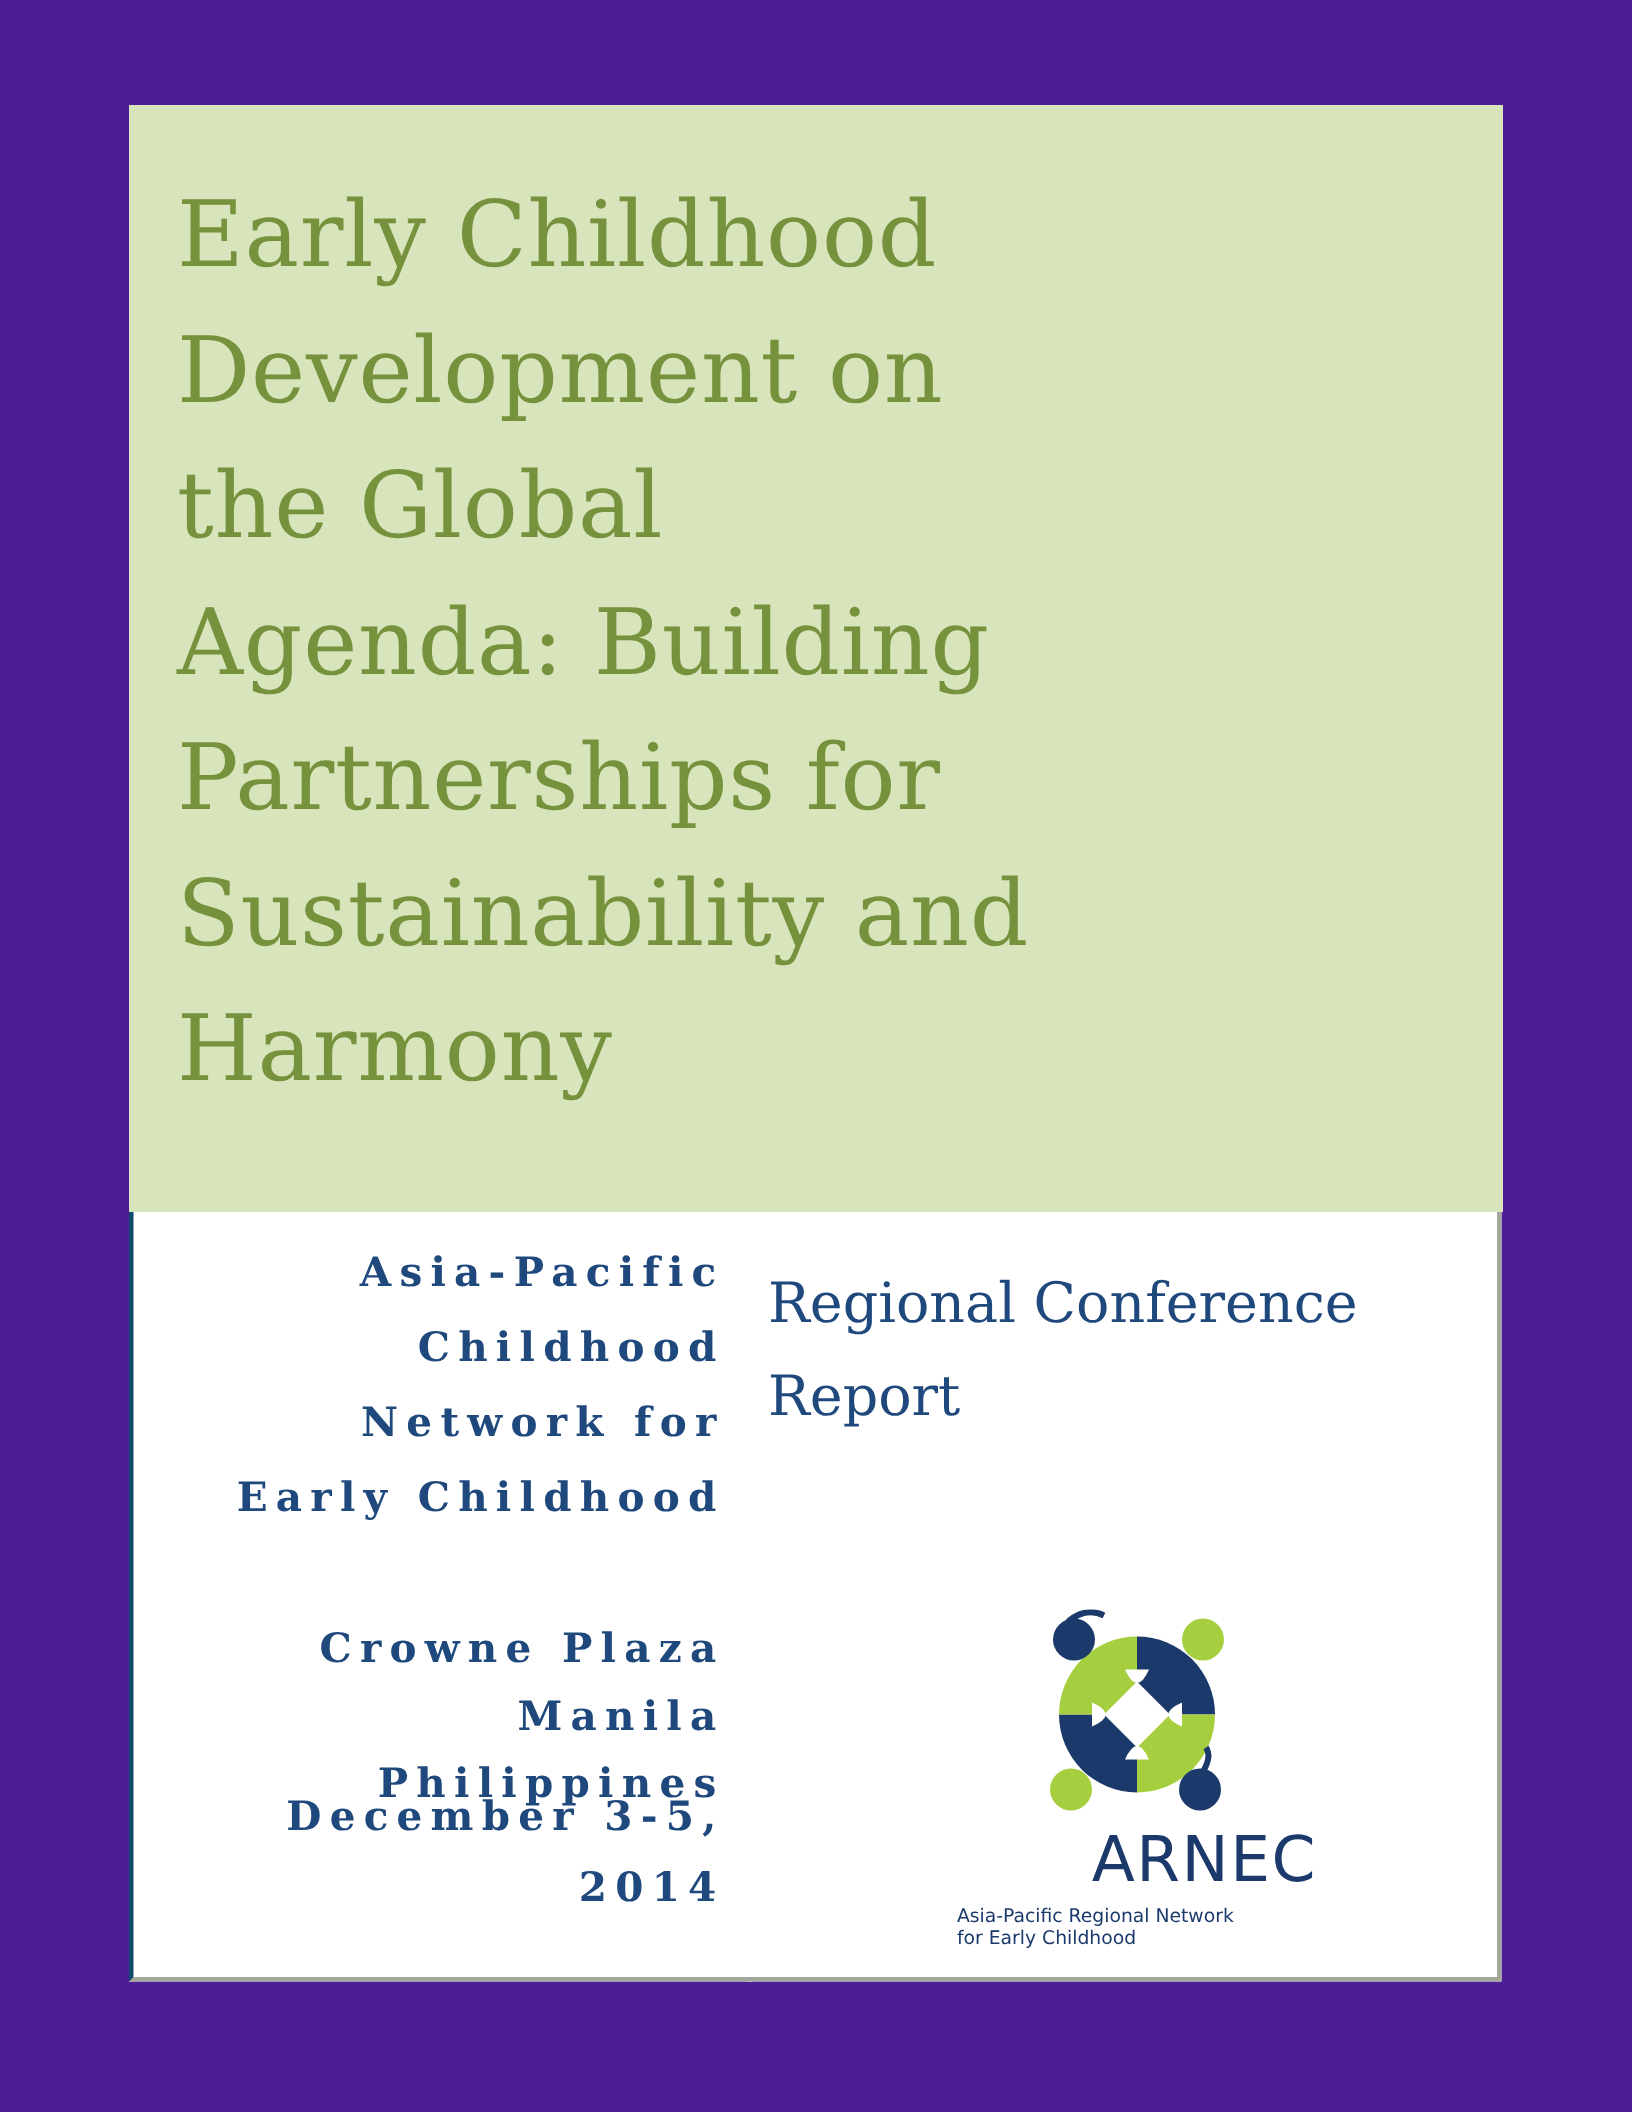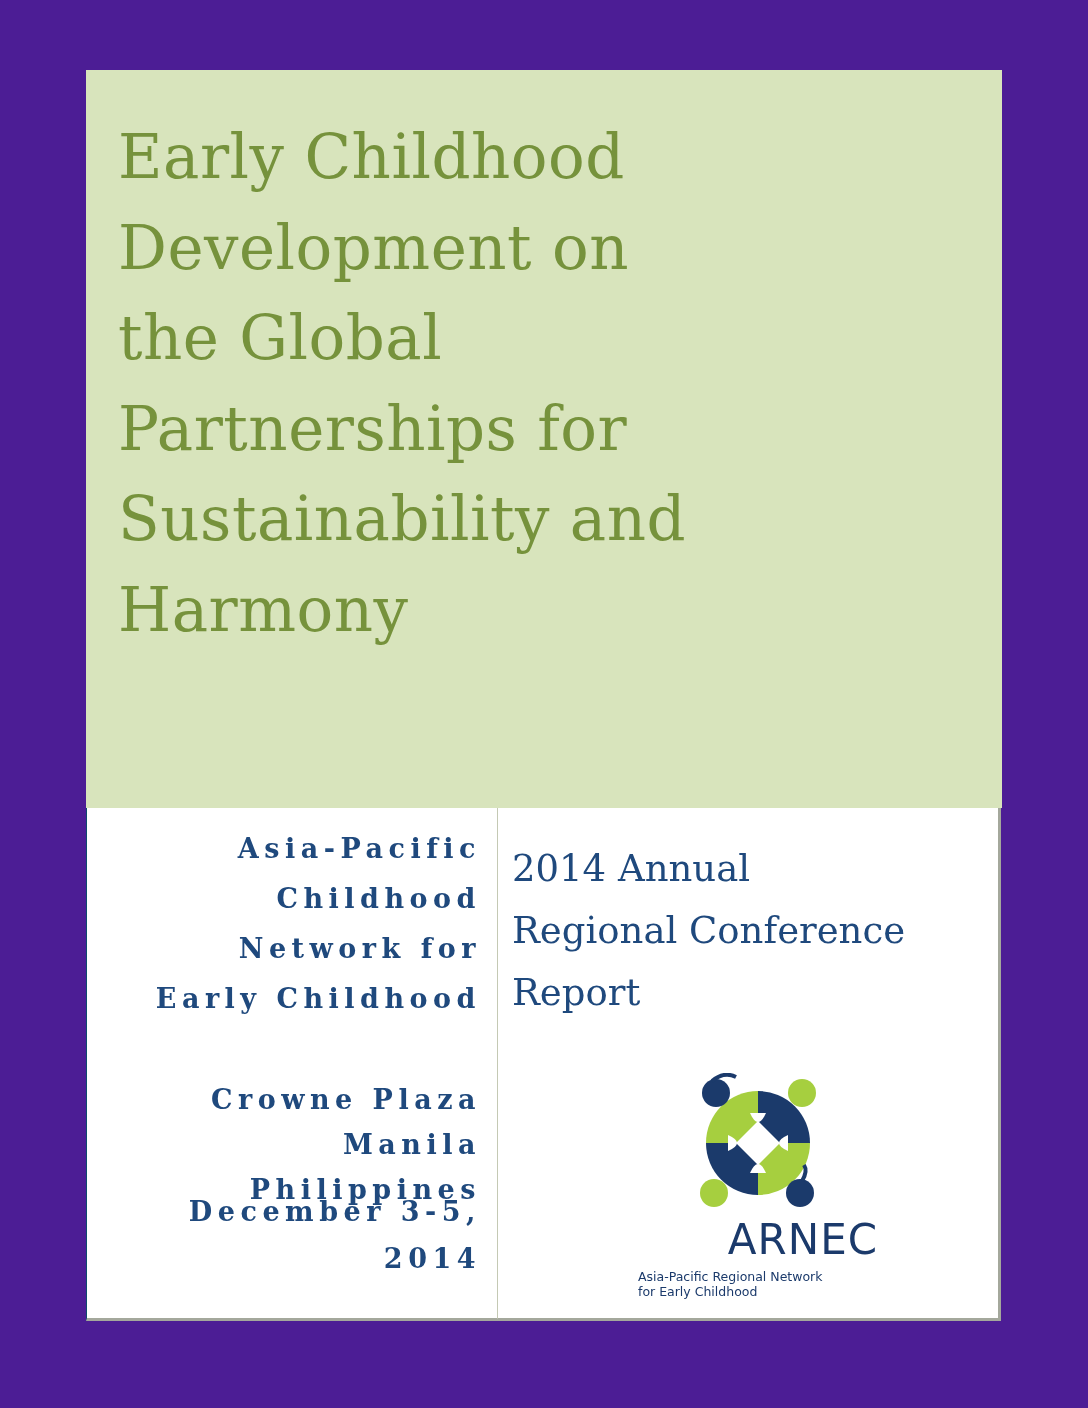--- a/index.html
+++ b/index.html
@@ -2,21 +2,21 @@
 <html><head>
 <meta charset="utf-8">
 <style>
   html,body{margin:0;padding:0;background:#ffffff;}
   body{width:1088px;height:1408px;position:relative;overflow:hidden;font-family:"DejaVu Serif",serif;}
   .page{position:absolute;left:0;top:0;width:1088px;height:1408px;background:#4c1d95;}
   .green-panel{position:absolute;left:86px;top:70px;width:916px;height:738px;background:#d8e4bc;}
   .title{position:absolute;left:118px;top:112px;width:760px;margin:0;font-family:"DejaVu Serif",serif;font-weight:normal;font-size:61px;line-height:90.5px;color:#76923c;letter-spacing:0.5px;}
   .title span{display:block;white-space:nowrap;}
   .box{position:absolute;top:808px;height:208px;background:#fff;}
-  .left-box{left:86px;width:410px;height:208px;border-left:1px solid #0c4a6e;border-right:2px solid #c4c9b4;border-bottom:3px solid #a4a89c;}
+  .left-box{left:86px;width:410px;height:208px;border-left:3px solid #0c4a6e;border-right:2px solid #c4c9b4;border-bottom:3px solid #a4a89c;}
   .right-box{left:498px;width:500px;border-right:3px solid #a4a89c;border-bottom:3px solid #a4a89c;}
   .left-box,.right-box{height:510px;}
   .org{position:absolute;right:16px;top:16px;text-align:right;font-family:"DejaVu Serif",serif;font-weight:bold;color:#1f497d;font-size:27px;letter-spacing:5.5px;line-height:50px;}
   .org span{display:block;white-space:nowrap;}
   .venue{position:absolute;right:16px;top:225px;text-align:right;font-family:"DejaVu Serif",serif;font-weight:bold;color:#1f497d;font-size:27px;letter-spacing:5.5px;line-height:45px;margin-top:44px;}
   .venue span{display:block;white-space:nowrap;}
   .date{position:absolute;right:16px;top:380px;text-align:right;font-family:"DejaVu Serif",serif;font-weight:bold;color:#1f497d;font-size:27px;letter-spacing:5.5px;line-height:47px;}
   .date span{display:block;white-space:nowrap;}
   .report{position:absolute;left:14px;top:30px;font-family:"DejaVu Serif",serif;color:#1f497d;font-size:37px;line-height:62px;}
   .report span{display:block;white-space:nowrap;}
@@ -27,20 +27,21 @@
 </style>
 </head>
 <body>
 
 <div class="page">
   <div class="green-panel"></div>
   <h1 class="title">
     <span>Early Childhood</span>
     <span>Development on</span>
     <span>the Global</span>
+    <span>Agenda: Building</span>
     <span>Partnerships for</span>
     <span>Sustainability and</span>
     <span>Harmony</span>
   </h1>
 
   <div class="box left-box">
     <div class="org">
       <span>Asia-Pacific</span>
       <span>Childhood</span>
       <span>Network for</span>
@@ -52,21 +53,20 @@
       <span>Philippines</span>
     </div>
     <div class="date">
       <span>December 3-5,</span>
       <span>2014</span>
     </div>
   </div>
 
   <div class="box right-box">
     <div class="report">
-      <span>2014 Annual</span>
       <span>Regional Conference</span>
       <span>Report</span>
     </div>
     <div class="logo">
       <svg width="240" height="140" viewBox="0 0 240 140" style="position:absolute;left:0;top:0;">
         <g transform="translate(120,70)">
 
           <path d="M0,-52 A52,52 0 0,1 52,0 L22,0 Q14,-8 0,-22 Z" fill="#1b3a6b"></path>
           <path d="M52,0 A52,52 0 0,1 0,52 L0,22 Q8,14 22,0 Z" fill="#a6cf3f"></path>
           <path d="M0,52 A52,52 0 0,1 -52,0 L-22,0 Q-14,8 0,22 Z" fill="#1b3a6b"></path>

